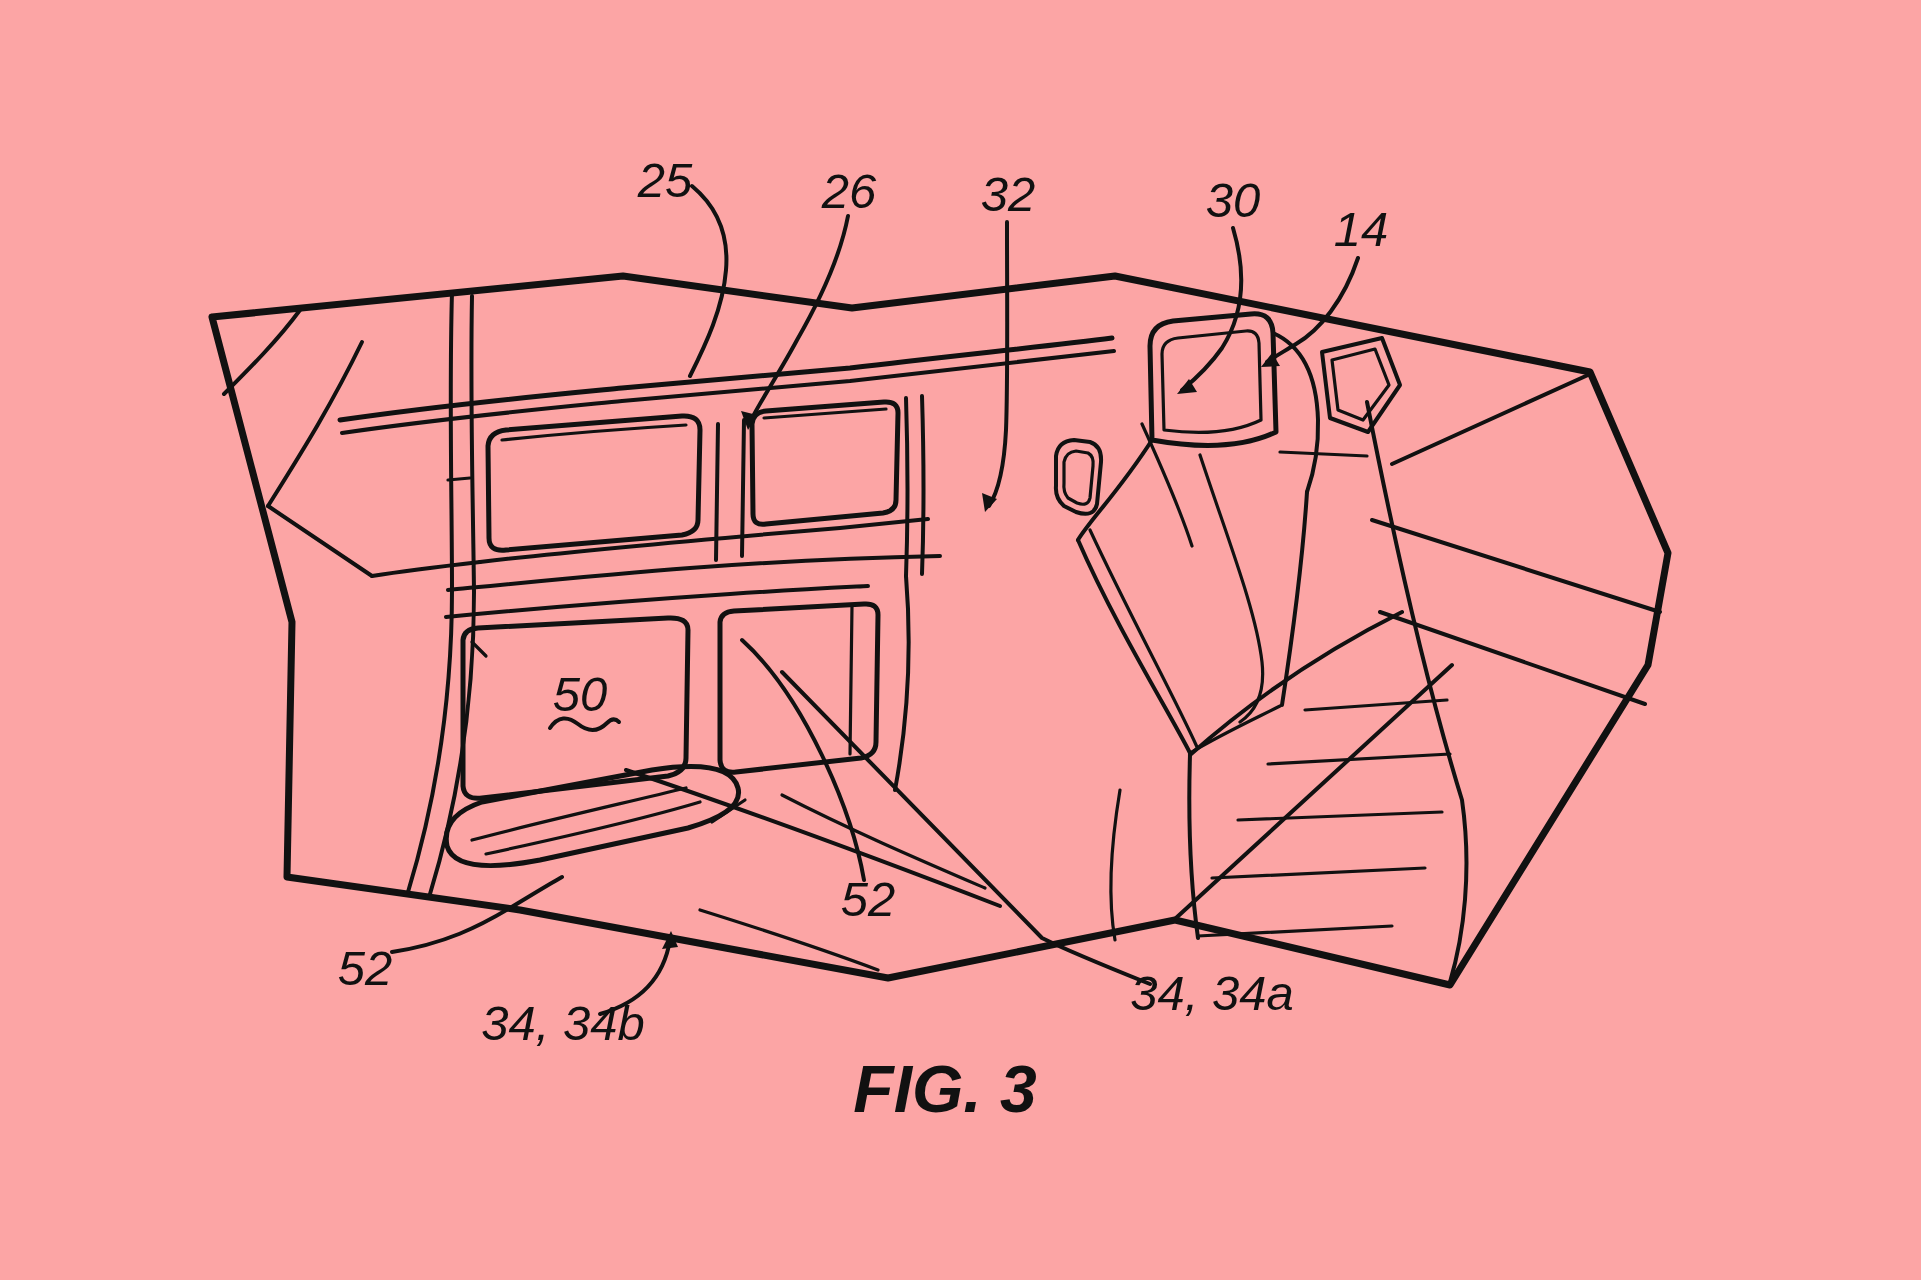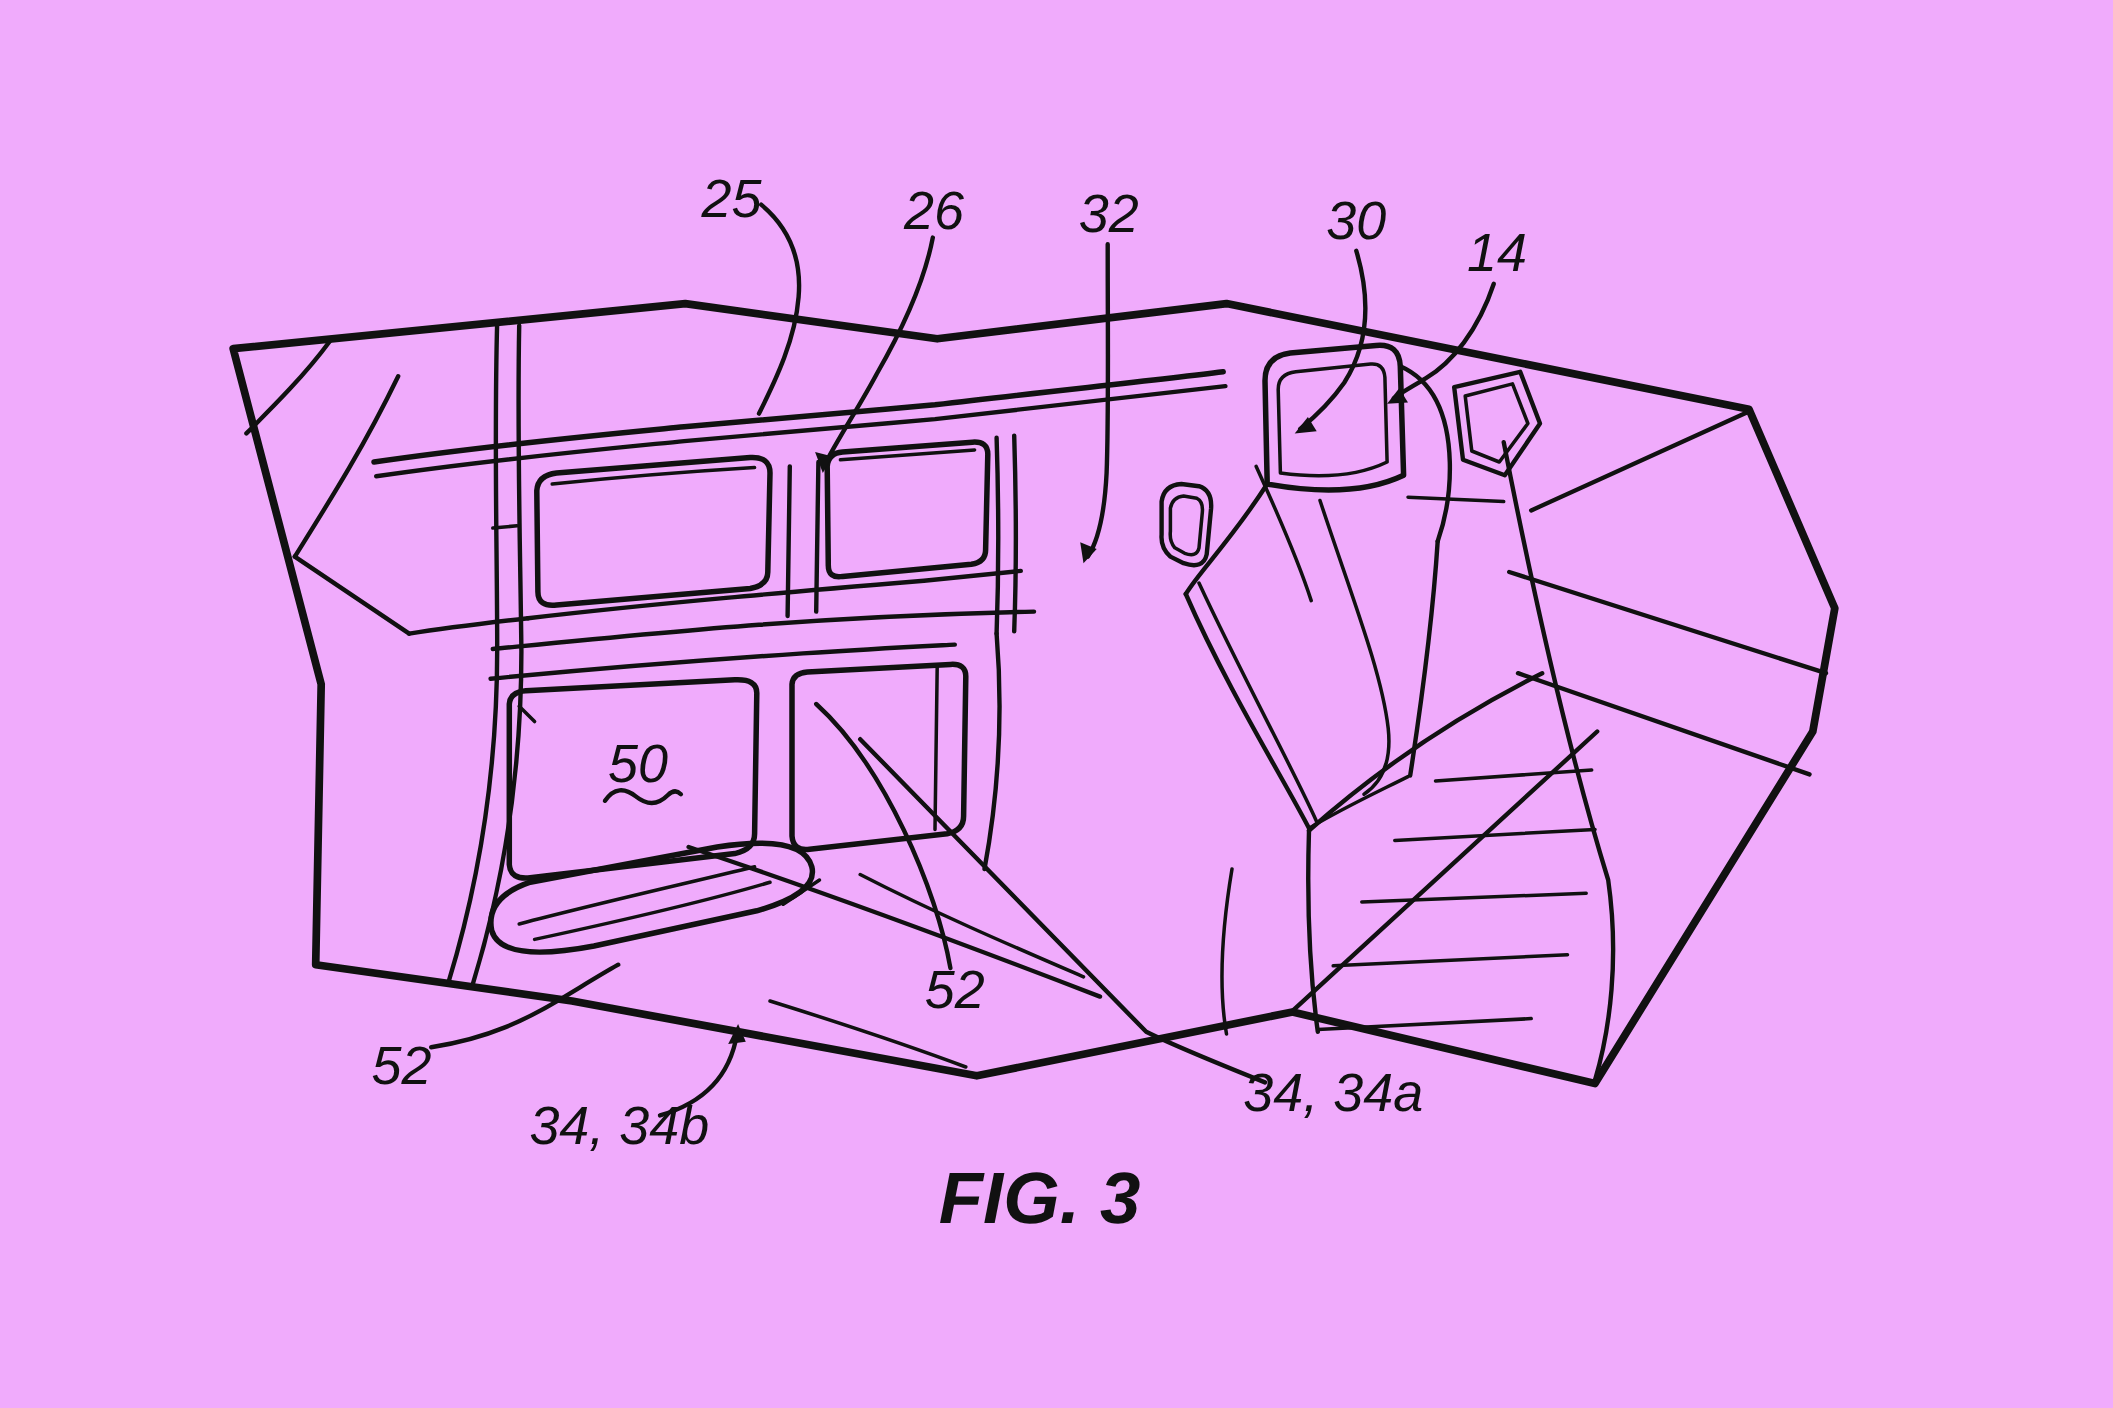--- a/index.html
+++ b/index.html
@@ -1,16 +1,16 @@
 <!DOCTYPE html>
 <html><head>
 <meta charset="utf-8">
 <style>
   html,body{margin:0;padding:0;background:#ffffff;}
-  .page{position:relative;width:1921px;height:1280px;background:#f0abfc;overflow:hidden;}
+  .page{position:relative;width:1921px;height:1280px;background:#fca5a5;overflow:hidden;}
   svg{display:block;}
   .ref-label{font-family:"Liberation Sans",sans-serif;font-style:italic;font-size:49px;fill:#111;}
   .fig-caption{font-family:"Liberation Sans",sans-serif;font-style:italic;font-weight:bold;font-size:66px;fill:#111;}
   .ln{fill:none;stroke:#111;stroke-linecap:round;stroke-linejoin:round;}
   .w7{stroke-width:7px;}
   .w5{stroke-width:5px;}
   .w4{stroke-width:4px;}
   .w3{stroke-width:3.2px;}
   .arrow{fill:#111;stroke:none;}
 </style>

